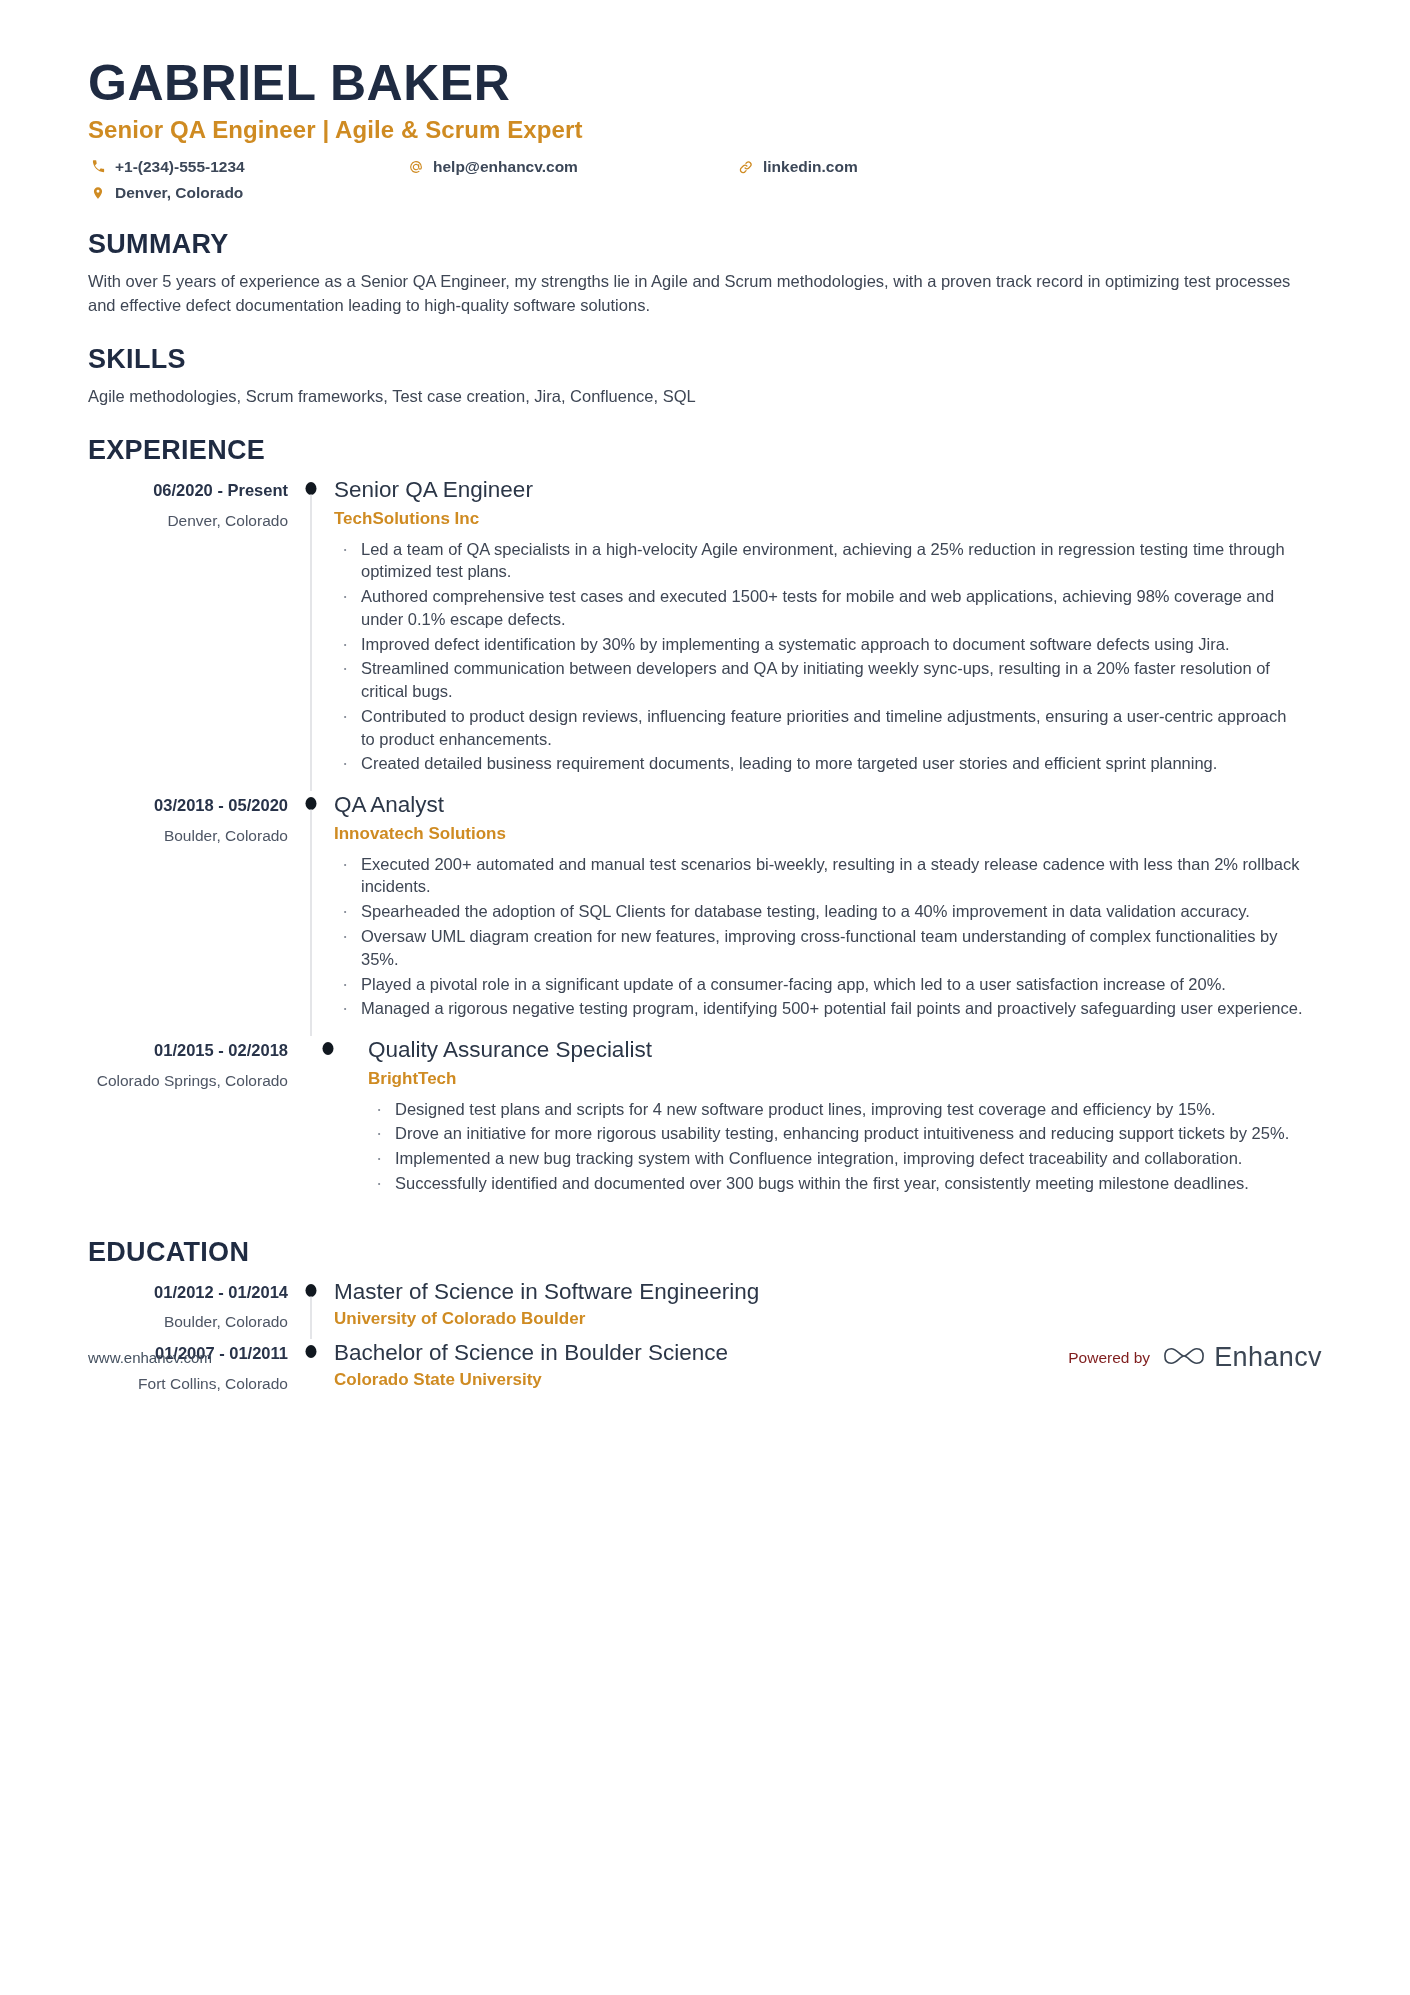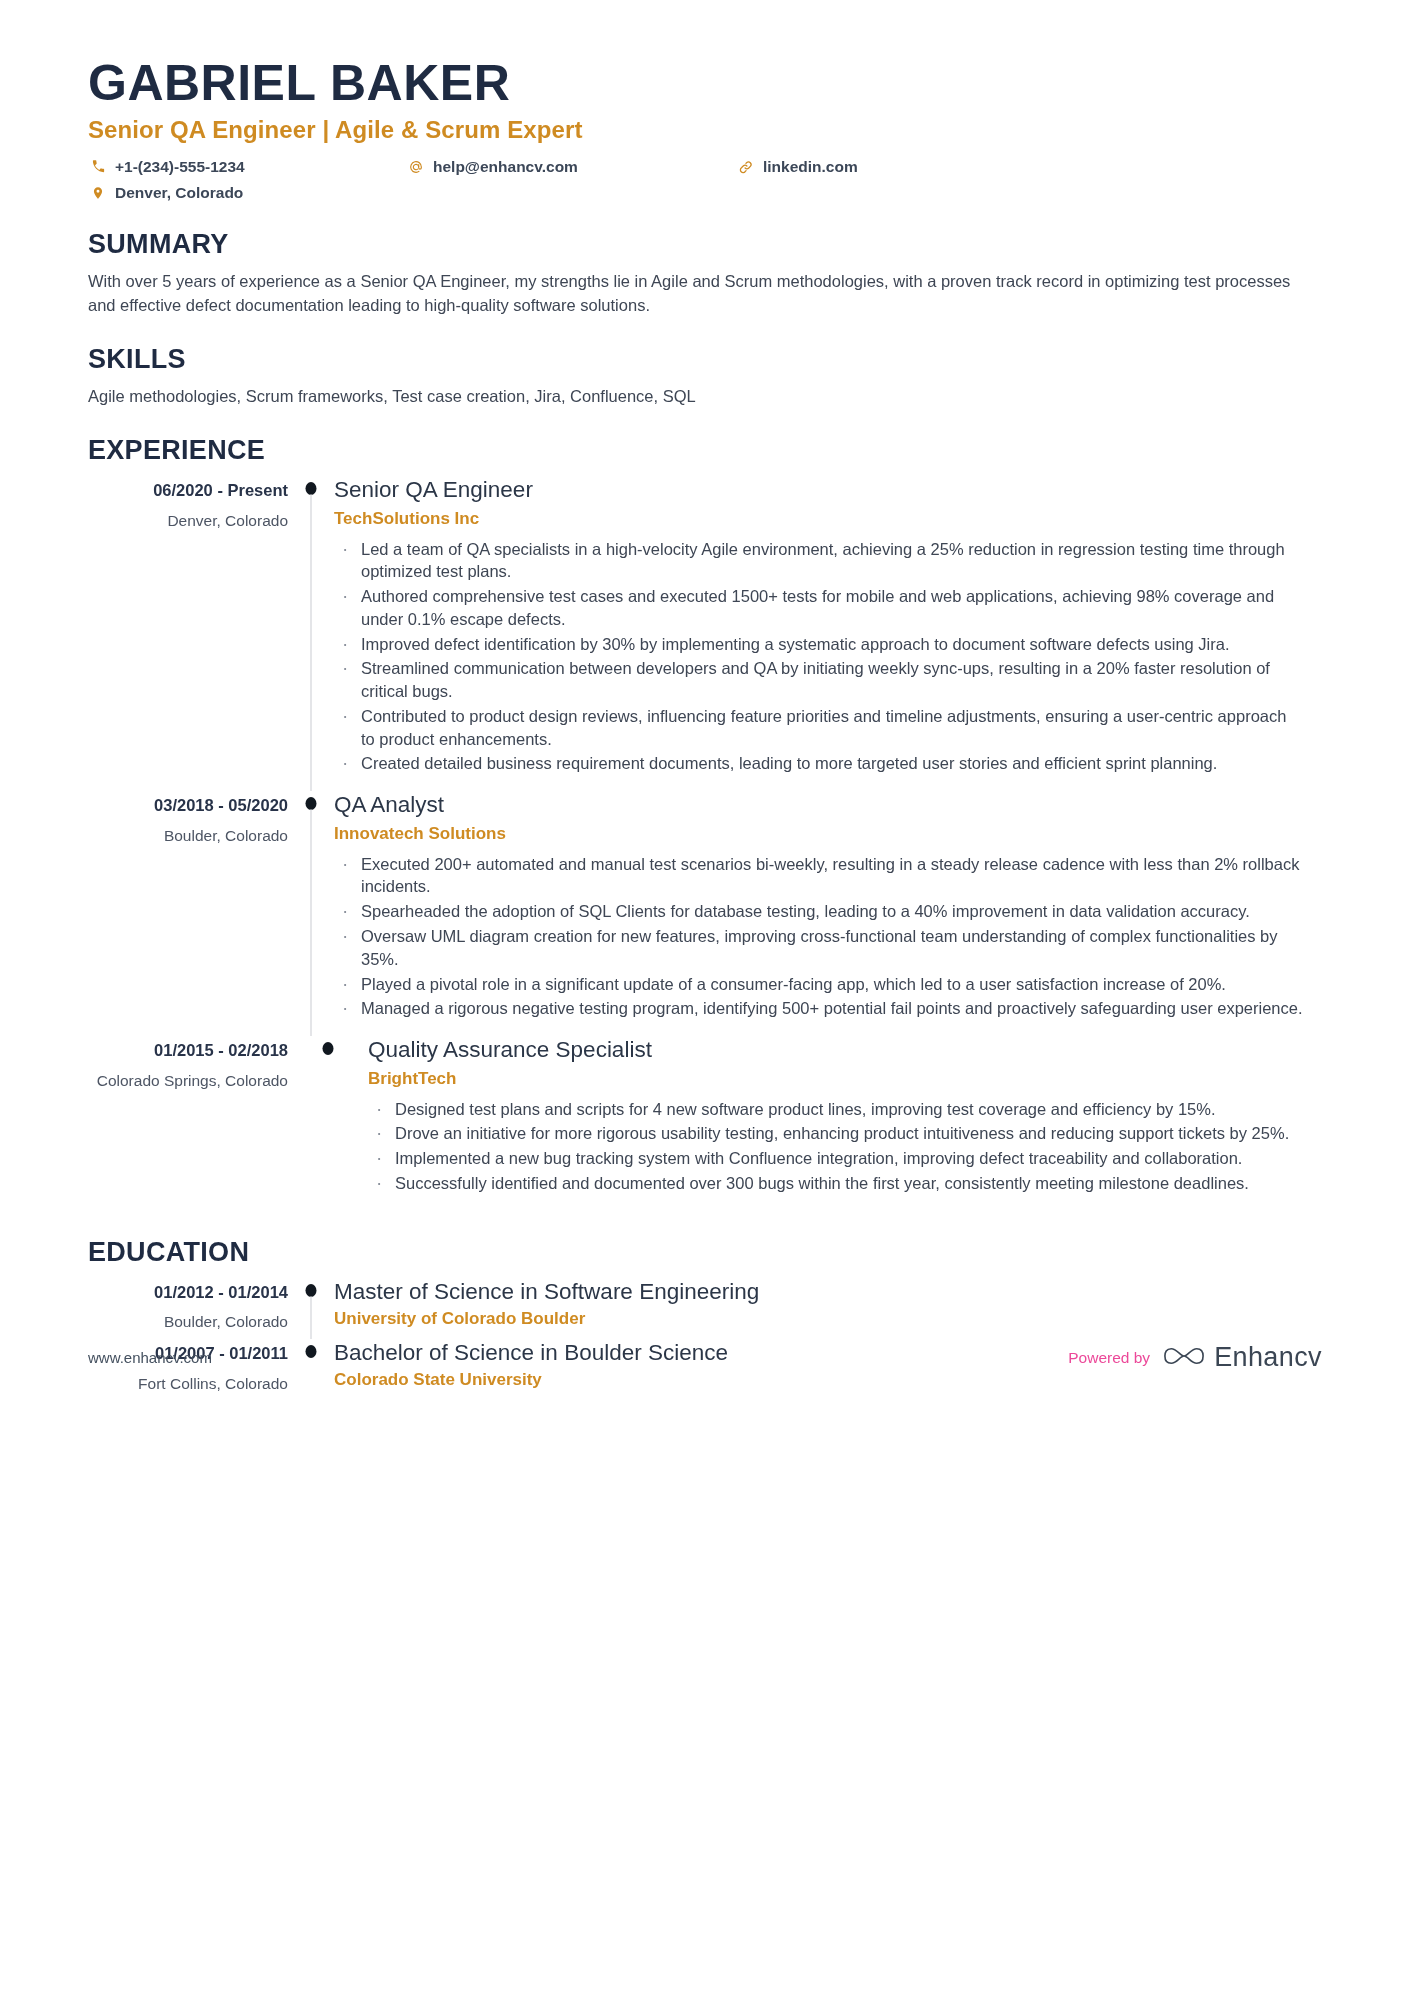--- a/index.html
+++ b/index.html
@@ -212,21 +212,21 @@
     font-size: 15px;
     color: #44505f;
   }
   .footer-right {
     display: flex;
     align-items: center;
     gap: 14px;
   }
   .powered-by {
     font-size: 15.5px;
-    color: #ec4899;
+    color: #7f1d1d;
     text-align: center;
   }
   .brand {
     display: flex;
     align-items: center;
     gap: 10px;
   }
   .brand-name {
     font-size: 27px;
     color: #3b4654;

